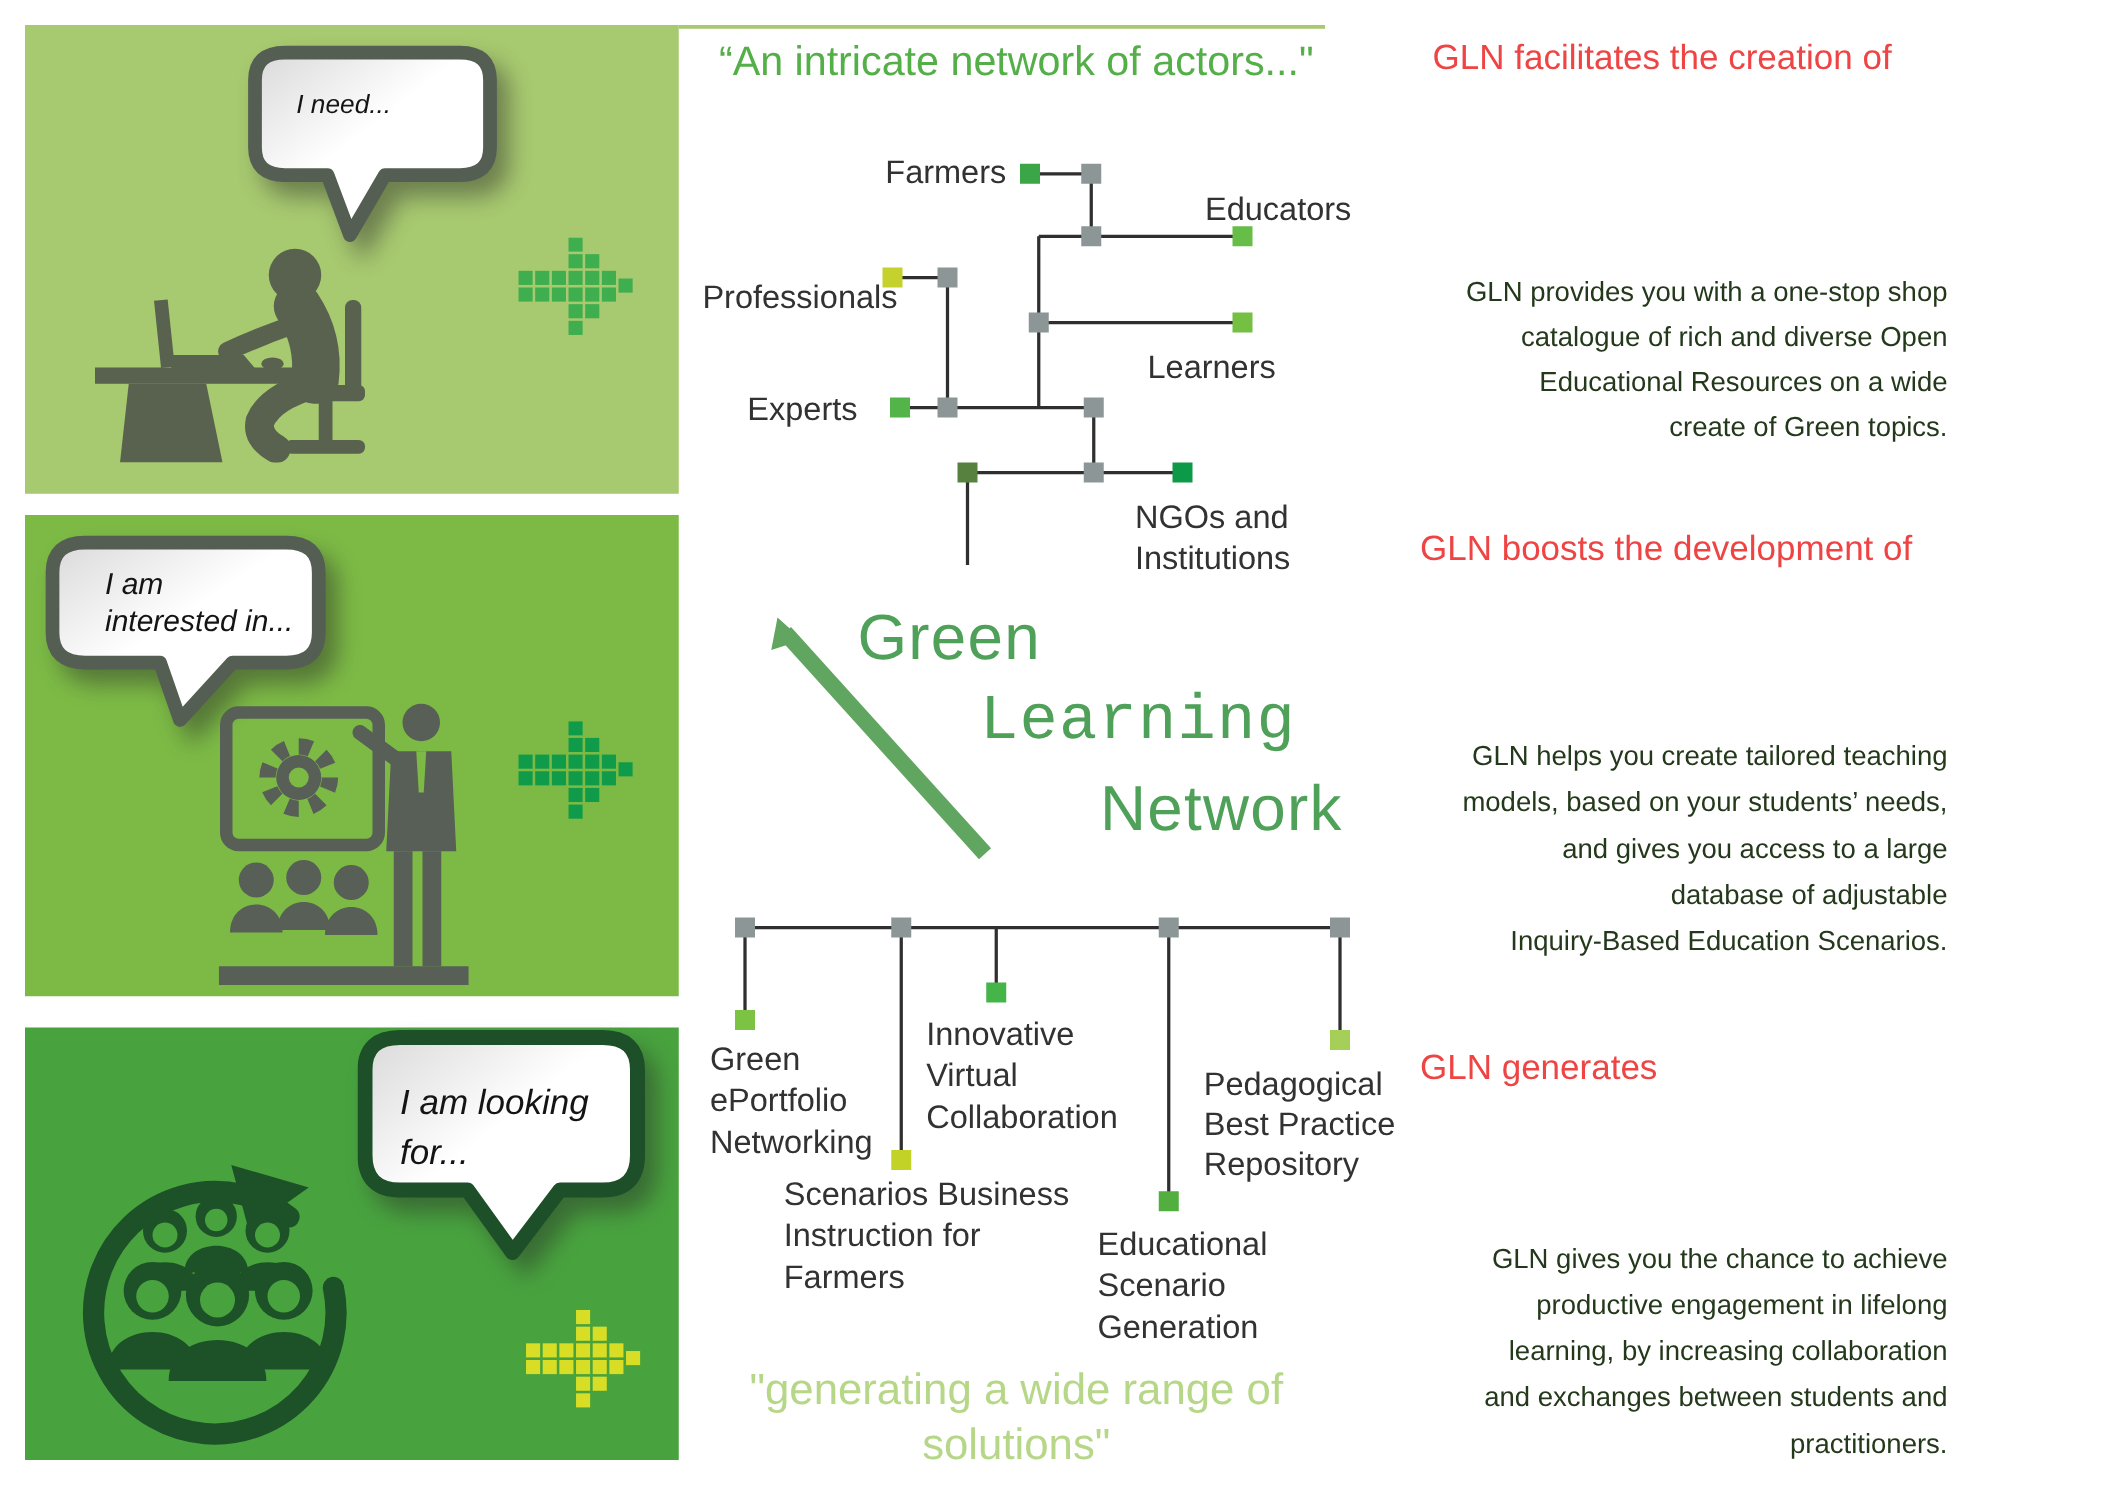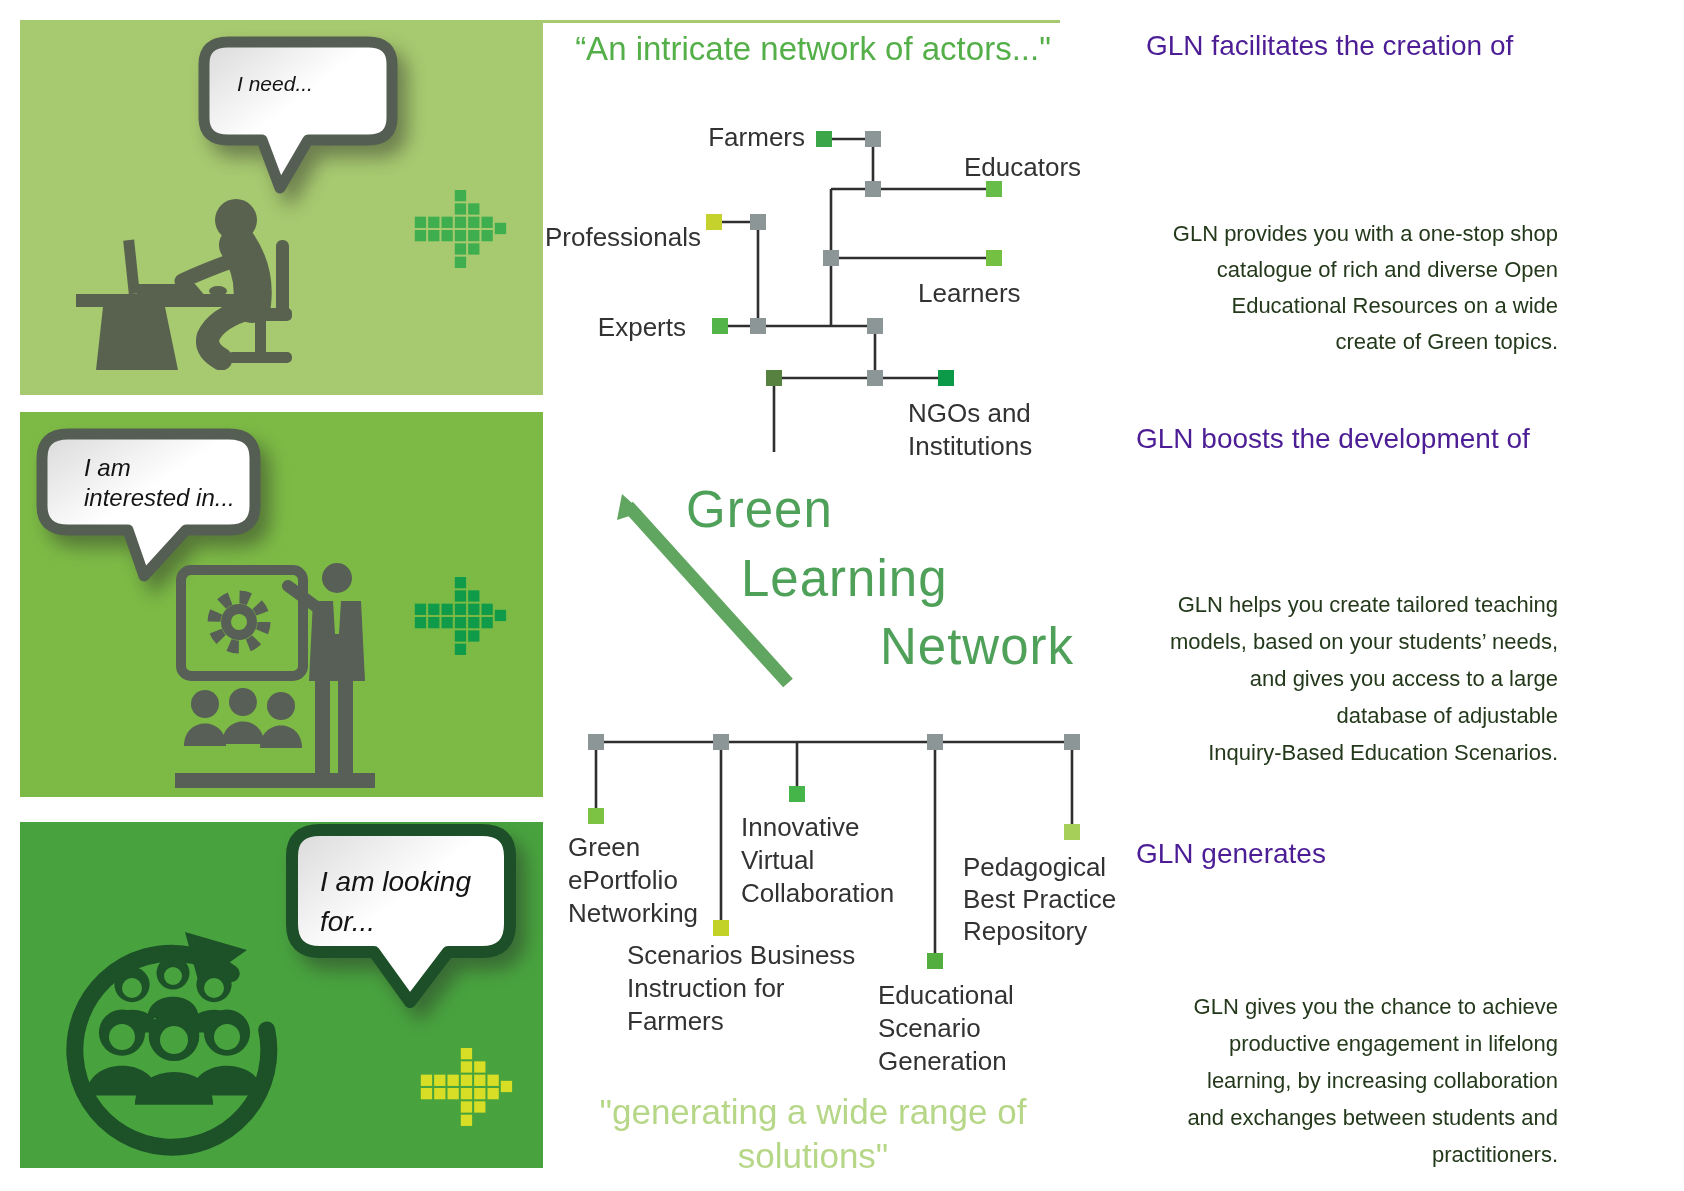--- a/index.html
+++ b/index.html
@@ -14,40 +14,40 @@
   .bubble{filter:drop-shadow(10px 12px 9px rgba(40,40,40,.45));}
   .bubble-text{position:absolute;font-style:italic;color:#141414;white-space:pre-line;}
   #bt1{left:237px;top:72px;font-size:21px;}
   #bt2{left:84px;top:453px;font-size:24px;line-height:30px;}
   #bt3{left:320px;top:862px;font-size:28px;line-height:40px;}
   .netlbl,.sollbl{position:absolute;font-size:26px;color:#323232;white-space:pre-line;}
   .netlbl{line-height:33px;}
   .sollbl{line-height:33px;}
   #lbl-farmers{left:615px;top:121px;width:190px;text-align:right;}
   #lbl-educators{left:964px;top:151px;}
-  #lbl-professionals{left:528px;top:221px;width:190px;text-align:center;}
+  #lbl-professionals{left:528px;top:221px;width:190px;text-align:right;}
   #lbl-learners{left:918px;top:277px;}
   #lbl-experts{left:500px;top:311px;width:186px;text-align:right;}
   #lbl-ngos{left:908px;top:397px;}
   #lbl-eportfolio{left:568px;top:831px;}
   #lbl-practical{left:627px;top:939px;}
   #lbl-virtual{left:741px;top:811px;}
   #lbl-scenario{left:878px;top:979px;}
   #lbl-pedagogical{left:963px;top:851px;line-height:32px;}
   .title-line{position:absolute;font-size:51px;color:#4fa15a;letter-spacing:1px;}
   #tl1{left:686px;top:480px;}
-  #tl2{left:741px;top:549px;}
+  #tl2{left:784px;top:549px;font-family:Liberation Mono, monospace;}
   #tl3{left:880px;top:617px;}
   #quote-top{position:absolute;left:543px;top:30px;width:540px;text-align:center;
              font-size:33px;color:#54af49;}
   .quote-bottom{position:absolute;left:543px;width:540px;text-align:center;
              font-size:35px;color:#b6d787;}
   #quote-b1{top:1092px;}
   #quote-b2{top:1136px;}
-  .r-header{position:absolute;font-size:28px;color:#4c1d95;}
+  .r-header{position:absolute;font-size:28px;color:#ef4444;}
   #rh1{left:1146px;top:30px;}
   #rh2{left:1136px;top:423px;}
   #rh3{left:1136px;top:838px;text-align:center;}
   .r-feature{position:absolute;left:1150px;width:407px;text-align:right;color:#ffffff;
              font-size:28px;letter-spacing:.5px;}
   #rf1{top:107px;}
   #rf2{top:504px;}
   #rf3{top:915px;}
   .r-body{position:absolute;left:1130px;width:428px;text-align:right;font-size:22px;
           line-height:36px;color:#24391b;white-space:pre-line;}

